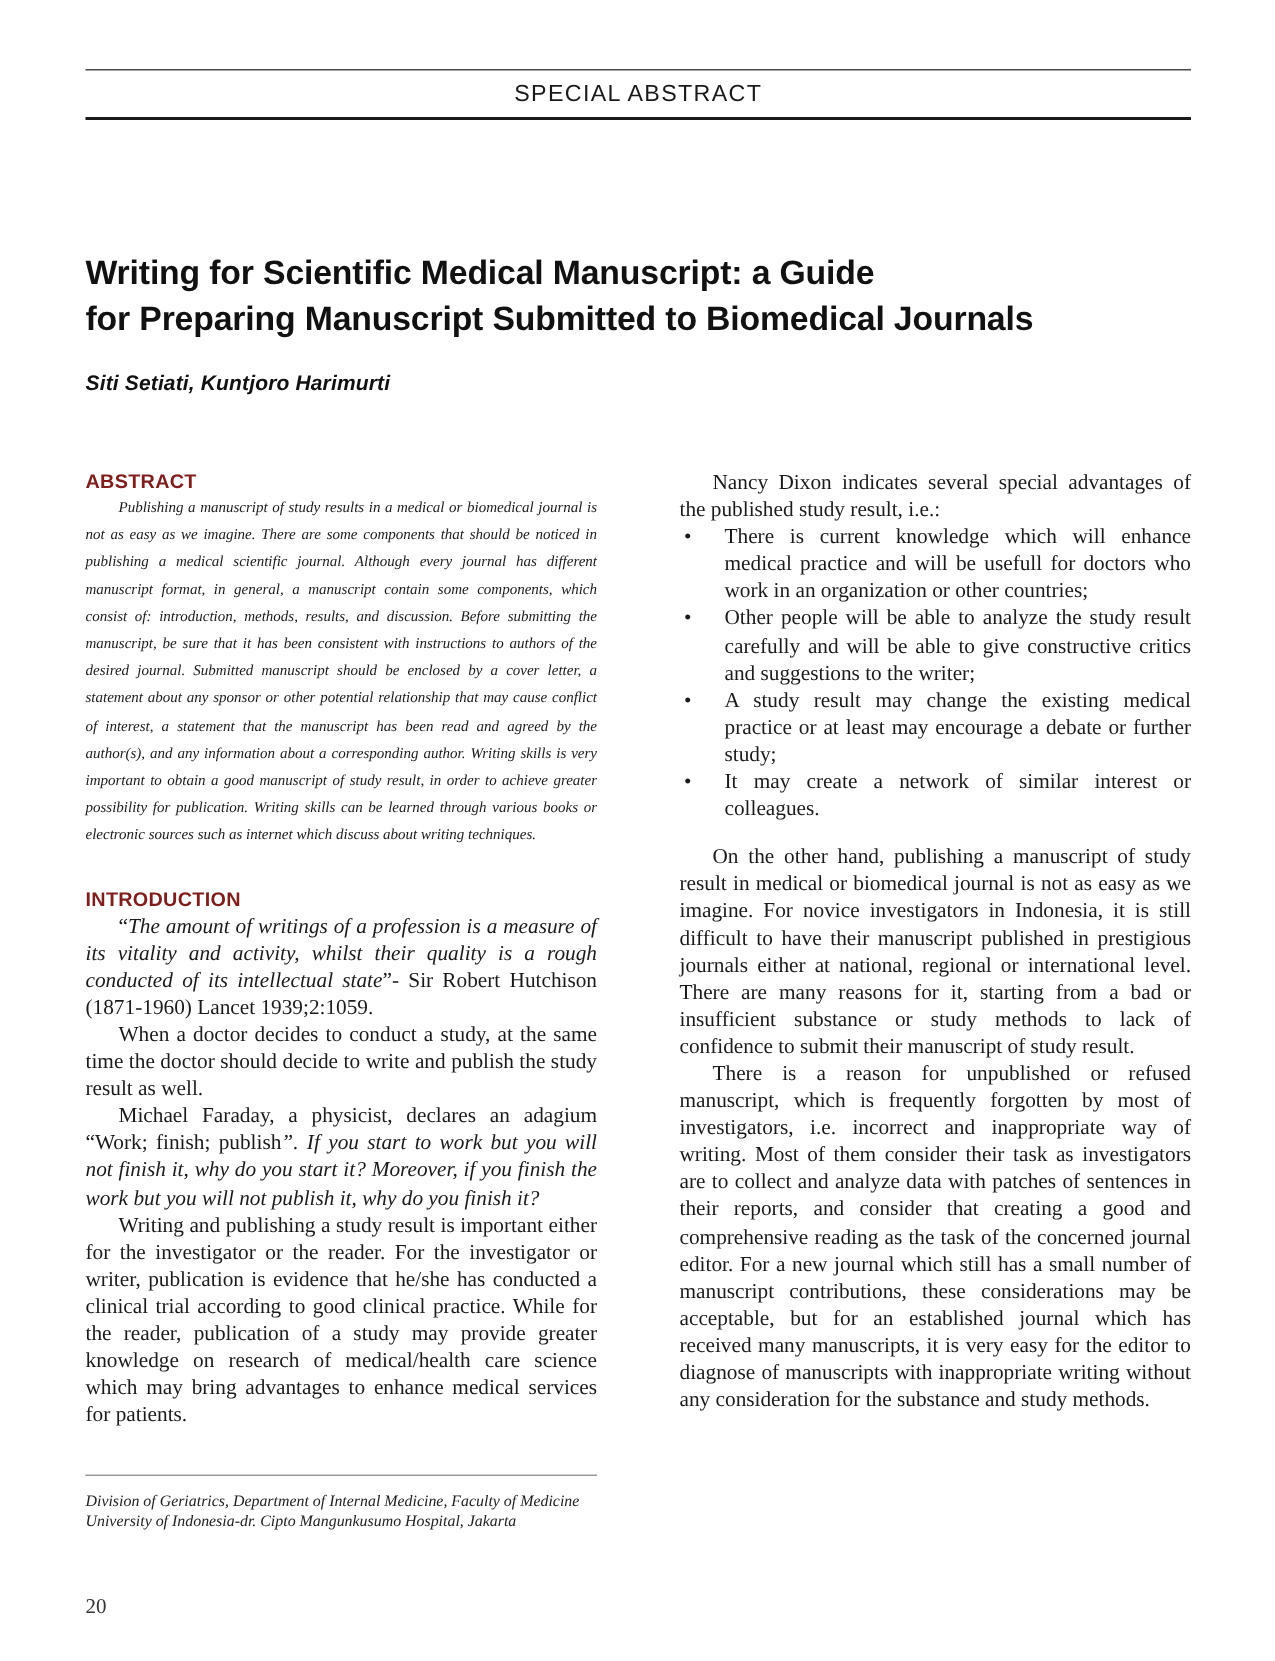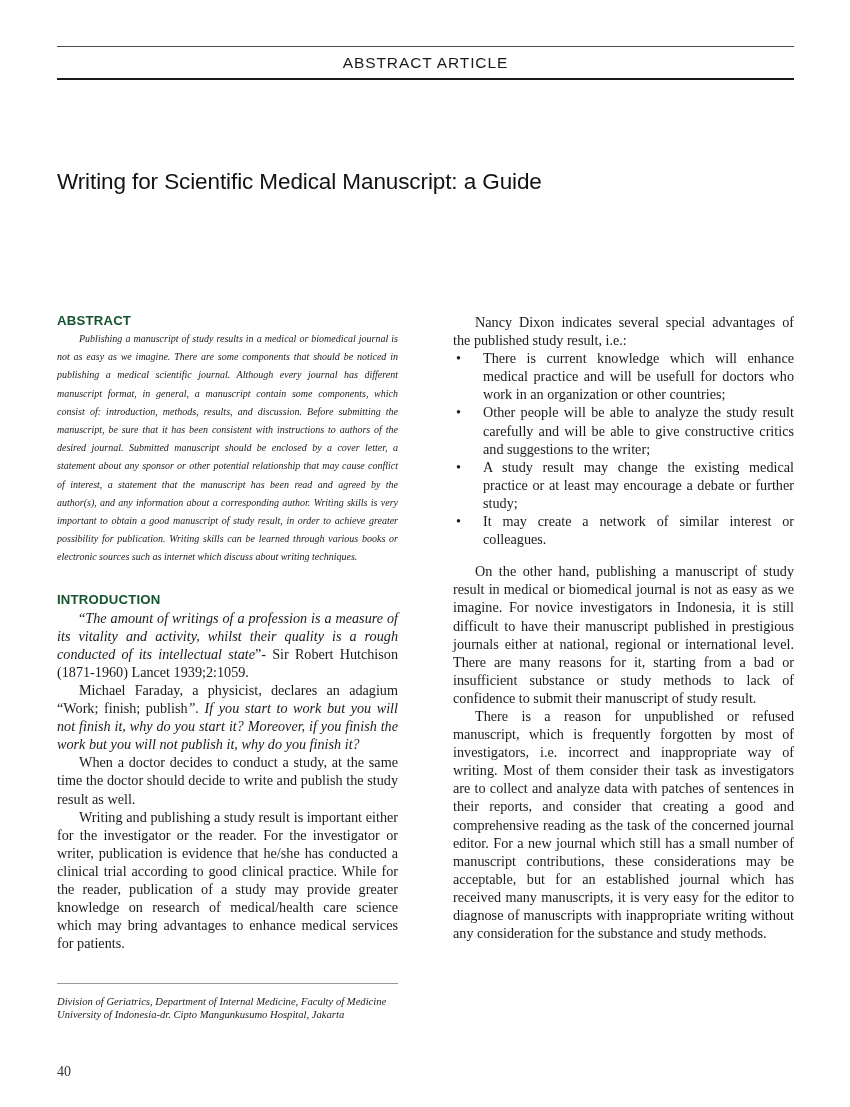--- a/index.html
+++ b/index.html
@@ -50,21 +50,21 @@
 
   
   .title-block {
     position: absolute;
     left: 57px;
     top: 166px;
     width: 737px;
   }
   .doc-title {
     font-family: "Liberation Sans", sans-serif;
-    font-weight: normal;
+    font-weight: bold;
     font-size: 22.5px;
     line-height: 31px;
     color: #111111;
     margin: 0;
     letter-spacing: -0.1px;
   }
   .doc-authors {
     font-family: "Liberation Sans", sans-serif;
     font-weight: bold;
     font-style: italic;
@@ -87,21 +87,21 @@
     top: 0;
     width: 341px;
   }
   .col-left  { left: 0; }
   .col-right { left: 396px; font-family: Liberation Serif, serif; }
 
   .section-head {
     font-family: "Liberation Sans", sans-serif;
     font-weight: bold;
     font-size: 13.2px;
-    color: #14532d;
+    color: #7f1d1d;
     margin: 0 0 2px 0;
     letter-spacing: 0.2px;
   }
 
   p {
     margin: 0;
     font-size: 14.2px;
     line-height: 18.1px;
     text-align: justify;
     text-justify: inter-word;
@@ -182,50 +182,52 @@
     color: #333333;
   }
 </style>
 </head>
 <body>
 
 <div class="page">
 
   <div class="running-head">
     <div class="rule-thin"></div>
-    <div class="running-head-title">ABSTRACT  ARTICLE</div>
+    <div class="running-head-title">SPECIAL  ABSTRACT</div>
     <div class="rule-thick"></div>
   </div>
 
   <div class="title-block">
     <h1 class="doc-title">
       <span>Writing for Scientific Medical Manuscript: a Guide</span><br>
+      <span>for Preparing Manuscript Submitted to Biomedical Journals</span>
     </h1>
+    <div class="doc-authors">Siti Setiati, Kuntjoro Harimurti</div>
   </div>
 
   <div class="columns">
 
     <div class="col col-left">
 
       <div class="section-head">ABSTRACT</div>
 
       <div class="abstract-body">
         <p class="indent">Publishing a manuscript of study results in a medical or biomedical journal is not as easy as we imagine. There are some components that should be noticed in publishing a medical scientific journal. Although every journal has different manuscript format, in general, a manuscript contain some components, which consist of: introduction, methods, results, and discussion. Before submitting the manuscript, be sure that it has been consistent with instructions to authors of the desired journal. Submitted manuscript should be enclosed by a cover letter, a statement about any sponsor or other potential relationship that may cause conflict of interest, a statement that the manuscript has been read and agreed by the author(s), and any information about a corresponding author. Writing skills is very important to obtain a good manuscript of study result, in order to achieve greater possibility for publication. Writing skills can be learned through various books or electronic sources such as internet which discuss about writing techniques.</p>
       </div>
 
 
       <div class="gap-intro"></div>
 
       <div class="section-head">INTRODUCTION</div>
 
       <p class="indent"><span>“</span><span class="quote">The amount of writings of a profession is a measure of its vitality and activity, whilst their quality is a rough conducted of its intellectual state</span><span>”</span><span>- Sir Robert Hutchison (1871-1960) Lancet 1939;2:1059.</span></p>
 
+      <p class="indent">When a doctor decides to conduct a study, at the same time the doctor should decide to write and publish the study result as well.</p>
+
       <p class="indent"><span>Michael Faraday, a physicist, declares an adagium “Work; finish; publish</span><span class="quote">”. If you start to work but you will not finish it, why do you start it? Moreover,  if you finish the work but you will not publish it, why do you finish it?</span></p>
-
-      <p class="indent">When a doctor decides to conduct a study, at the same time the doctor should decide to write and publish the study result as well.</p>
 
       <p class="indent">Writing and publishing a study result is important either for the investigator or the reader. For the investigator or writer, publication is evidence that he/she has conducted a clinical trial according to good clinical practice. While for the reader, publication of a study may provide greater knowledge on research of medical/health care science which may bring advantages to enhance medical services for patients.</p>
     </div>
 
     <div class="col col-right">
 
       <p style="text-indent:22px;">Nancy Dixon indicates several special advantages of the published study result, i.e.:</p>
 
       <ul class="bullets">
         <li>
@@ -251,15 +253,15 @@
       <p class="indent">There is a reason for unpublished or refused manuscript, which is frequently forgotten by most of investigators, i.e. incorrect and inappropriate way of writing. Most of them consider their task as investigators are to collect and analyze data with patches of sentences in their reports, and consider that creating a good and comprehensive reading as the task of the concerned journal editor. For a new journal which still has a small number of manuscript contributions, these considerations may be acceptable, but for an established journal which has received many manuscripts, it is very easy for the editor to diagnose of manuscripts with inappropriate writing without any consideration for the substance and study methods.</p>
     </div>
   </div>
 
   <div class="footnote">
     <div class="footnote-rule"></div>
     <div class="footnote-text">Division of Geriatrics, Department of Internal Medicine, Faculty of Medicine</div>
     <div class="footnote-text">University of Indonesia-dr. Cipto Mangunkusumo Hospital, Jakarta</div>
   </div>
 
-  <div class="page-number">40</div>
+  <div class="page-number">20</div>
 
 </div>
 
 </body></html>

